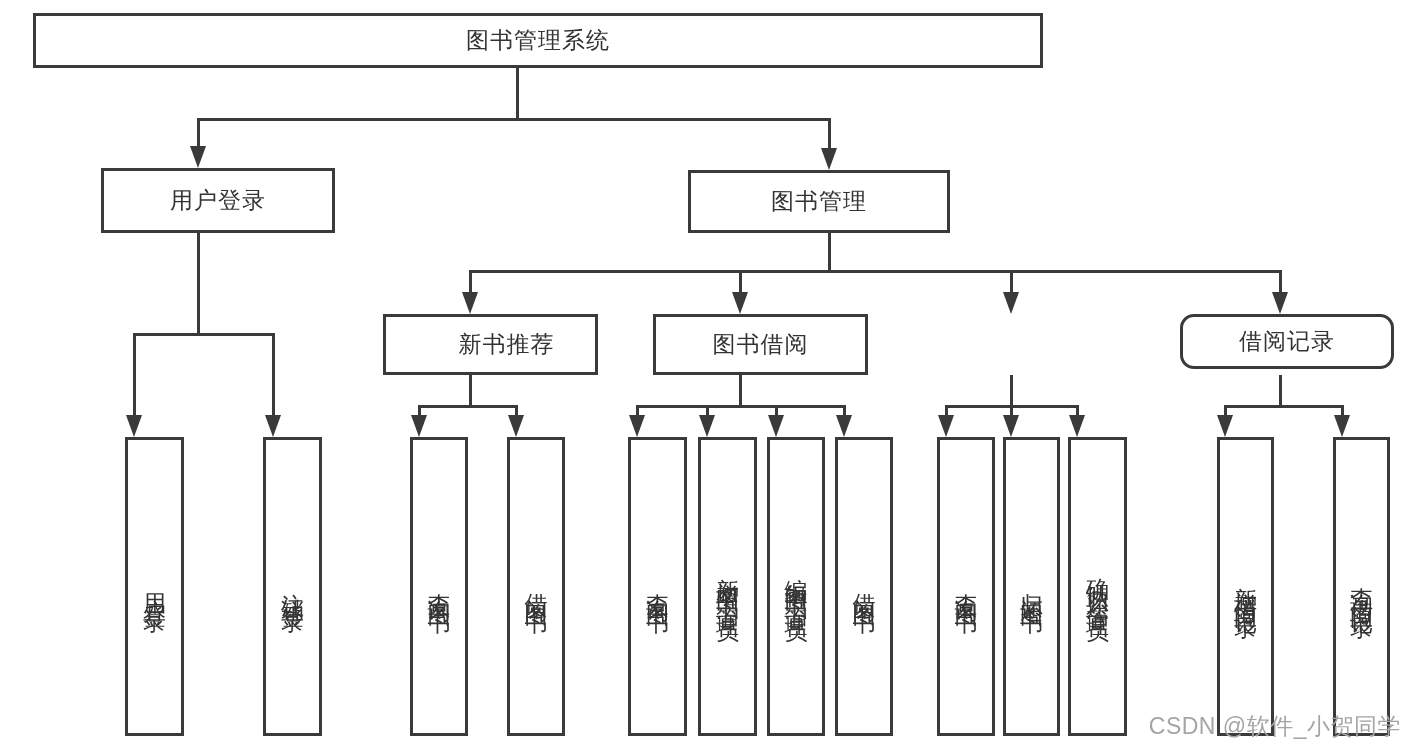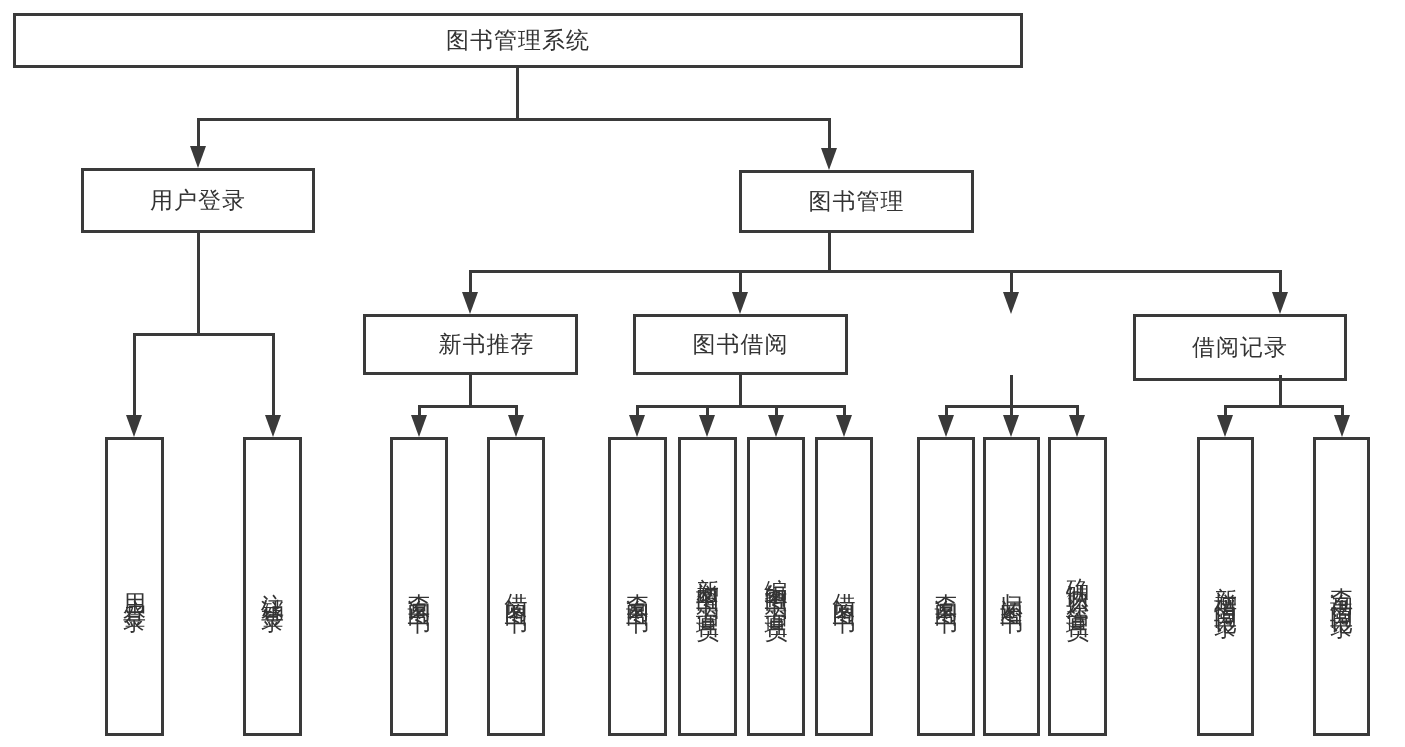--- a/index.html
+++ b/index.html
@@ -25,35 +25,36 @@
   .node{
     position:absolute;
     border:3px solid var(--line);
     background:var(--bg);
     display:flex;
     align-items:center;
     justify-content:center;
     font-size:23px;
     letter-spacing:1px;
     color:var(--text);
+    margin-left:20px;
   }
   .leaf .vtxt{
     writing-mode:vertical-rl;
     letter-spacing:6px;
     font-size:23px;
     line-height:1;
     white-space:nowrap;
   }
   #root-box{left:13px;top:13px;width:1010px;height:55px;}
   #b-user  {left:81px; top:168px;width:234px;height:65px;}
-  #b-mgmt  {left:739px;top:170px;width:235px;height:63px;}
+  #b-mgmt  {left:668px;top:170px;width:262px;height:63px;}
   #b-nb{left:363px; top:314px;width:215px;height:61px;padding-left:32px;}
   #b-bb{left:633px; top:314px;width:215px;height:61px;}
   #b-cb{left:905px; top:314px;width:213px;height:61px;}
-  #b-br{left:1133px;top:314px;width:214px;height:67px;}
+  #b-br{left:1160px;top:314px;width:214px;height:55px;border-radius:14px;}
   .leaf{top:437px;height:299px;}
   #l-ul {left:105px; width:59px;}
   #l-lo {left:243px; width:59px;}
   #l-nbq{left:390px; width:58px;}
   #l-nbb{left:487px; width:58px;}
   #l-bbq{left:608px; width:59px;}
   #l-bba{left:678px; width:59px;}
   #l-bbe{left:747px; width:58px;}
   #l-bbb{left:815px; width:58px;}
   #l-cbq{left:917px; width:58px;}
@@ -237,14 +238,15 @@
   <div class="vline" id="s-cb3"></div>
   <div class="arr" id="a-cb3"></div>
 
   <div class="vline" id="s-br-d"></div>
   <div class="hline" id="h-br"></div>
   <div class="vline" id="s-br1"></div>
   <div class="arr" id="a-br1"></div>
   <div class="vline" id="s-br2"></div>
   <div class="arr" id="a-br2"></div>
 
+  <div id="watermark">CSDN @软件_小贺同学</div>
 
 </div>
 
 </body></html>

